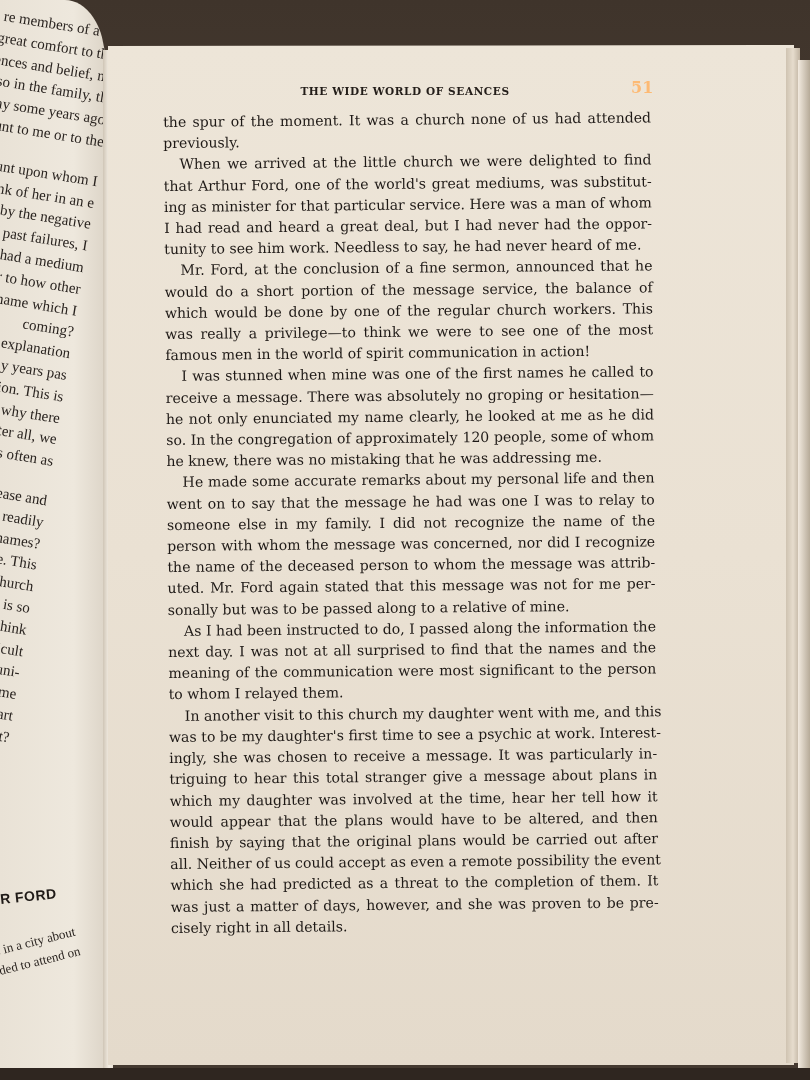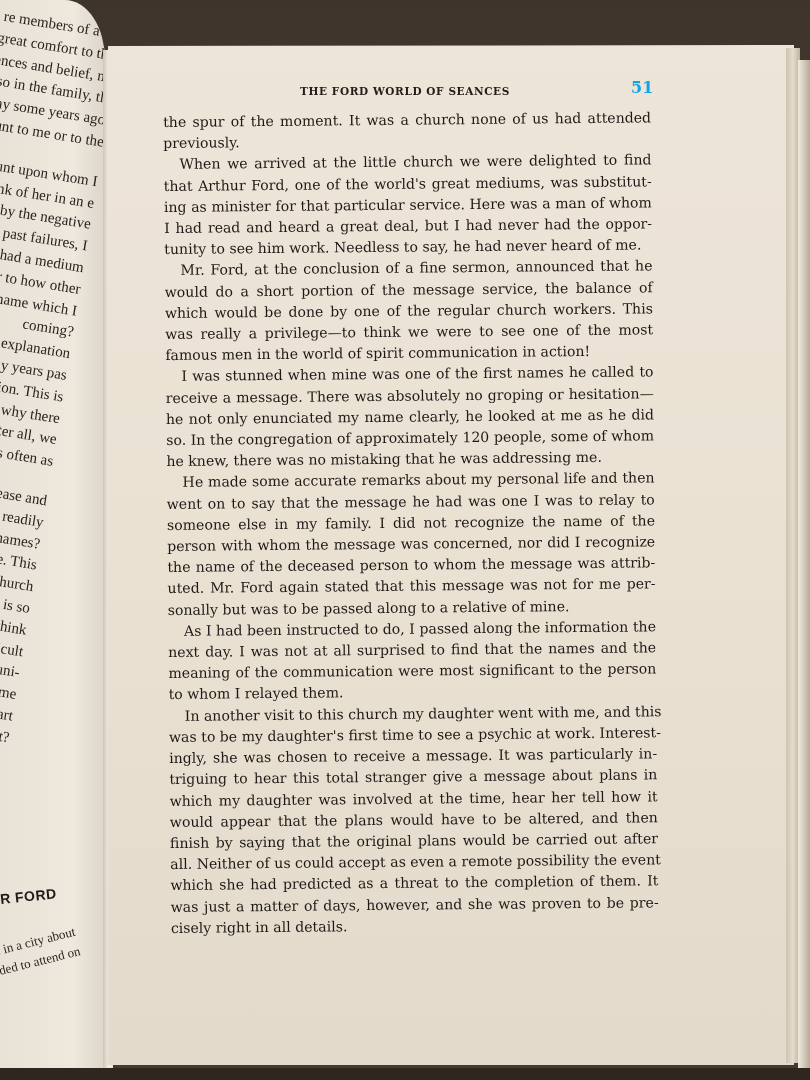--- a/index.html
+++ b/index.html
@@ -55,21 +55,21 @@
     position: absolute; left: 798px; top: 60px; width: 12px; height: 1010px;
     background: linear-gradient(90deg, #f2eadf 0%, #b6aa98 100%);
   }
   .running-head {
     position: absolute; left: 300px; top: 85px; width: 210px;
     font-family: "DejaVu Serif", serif; font-weight: bold; font-size: 10.5px;
     letter-spacing: 0.6px; color: #231d19; text-align: center;
   }
   .page-number {
     position: absolute; left: 631px; top: 78px;
-    font-family: "DejaVu Serif", serif; font-weight: bold; font-size: 16px; color: #0ea5e9;
+    font-family: "DejaVu Serif", serif; font-weight: bold; font-size: 16px; color: #fdba74;
   }
   .body-text {
     position: absolute; left: 163px; top: 112px; width: 488px;
     font-family: "DejaVu Serif", serif; font-size: 14.1px; line-height: 21.2px;
     color: #1e1916; transform: rotate(-0.55deg); transform-origin: 0 0;
   }
   .body-text .line { display: block; text-align: justify; text-align-last: justify; white-space: nowrap; }
   .body-text .line.end { text-align-last: left; }
   .body-text .line.ind { padding-left: 16px; }
   .shadow-bottom {
@@ -130,21 +130,21 @@
       <div>e in a city about</div>
       <div>ded to attend on</div>
     </div>
 </div>
 <div class="gutter"></div>
 
 <div class="right-page"></div>
 <div class="page-edge"></div>
 <div class="cover-edge"></div>
 
-<div class="running-head">THE FORD WORLD OF SEANCES</div>
+<div class="running-head">THE WIDE WORLD OF SEANCES</div>
 <div class="page-number">51</div>
 
 <div class="body-text" id="body-text">
     <span class="line">the spur of the moment. It was a church none of us had attended</span>
     <span class="line end">previously.</span>
     <span class="line ind">When we arrived at the little church we were delighted to find</span>
     <span class="line">that Arthur Ford, one of the world's great mediums, was substitut-</span>
     <span class="line">ing as minister for that particular service. Here was a man of whom</span>
     <span class="line">I had read and heard a great deal, but I had never had the oppor-</span>
     <span class="line end">tunity to see him work. Needless to say, he had never heard of me.</span>

